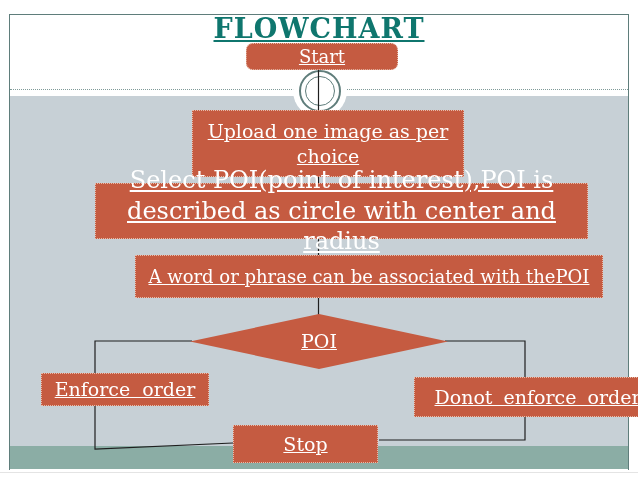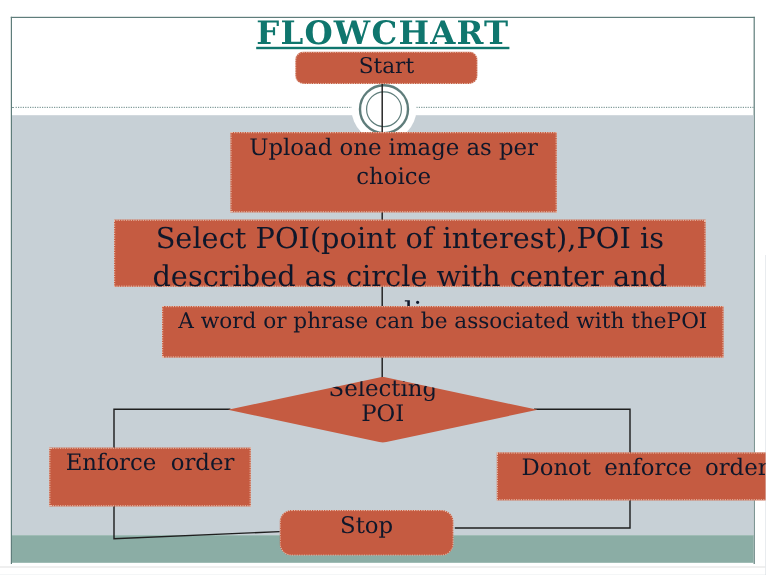--- a/index.html
+++ b/index.html
@@ -27,37 +27,37 @@
     border:1px solid #5f7d7b;box-sizing:border-box;}
 
   .title{
     position:absolute;left:0;top:13px;width:100%;text-align:center;
     font-size:27px;font-weight:bold;color:#0f766e;letter-spacing:1px;text-decoration:underline;
   }
 
   svg.connectors{position:absolute;left:0;top:0;}
 
   .node{
-    position:absolute;background:#c55b41;color:#0f172a;
-    display:flex;align-items:center;justify-content:flex-start;flex-direction:column;
+    position:absolute;background:#c55b41;color:#ffffff;
+    display:flex;align-items:center;justify-content:center;flex-direction:column;
     text-align:center;font-size:19px;line-height:1.28;
-    border:1px dotted #e7bba9;box-sizing:border-box;
+    border:1px dotted #e7bba9;box-sizing:border-box;text-decoration:underline;
   }
   .node-start{left:246px;top:43px;width:152px;height:27px;border-radius:7px;font-size:18px;}
   .node-upload{left:192px;top:110px;width:272px;height:67px;padding:0 10px;}
   .node-select{left:95px;top:183px;width:493px;height:56px;padding:0 8px;font-size:24px;}
   .node-associate{left:111px;top:255px;width:468px;height:43px;padding:0 6px;font-size:18px;margin-left:24px;}
   .node-diamond{
     left:190px;top:314px;width:258px;height:55px;border:none;
     clip-path:polygon(0 50%,50% 0,100% 50%,50% 100%);
     line-height:21px;
   }
-  .node-enforce{left:41px;top:373px;width:168px;height:49px;word-spacing:6px;}
+  .node-enforce{left:41px;top:373px;width:168px;height:33px;word-spacing:6px;}
   .node-noenforce{left:414px;top:377px;width:247px;height:40px;word-spacing:5px;padding:0 4px;}
-  .node-stop{left:233px;top:425px;width:145px;height:38px;border-radius:10px;}
+  .node-stop{left:233px;top:425px;width:145px;height:38px;border-radius:0;}
 </style>
 </head>
 <body>
 
 <div class="frame"></div>
 <div class="body-gray"></div>
 <div class="band-teal"></div>
 <div class="divider"></div>
 <div class="footer-line"></div>
 
@@ -86,21 +86,20 @@
 
 <div class="node node-select">
   <span>Select POI(point of interest),POI is described as circle with center and radius</span>
 </div>
 
 <div class="node node-associate">
   <span>A word or phrase can be associated with thePOI</span>
 </div>
 
 <div class="node node-diamond">
-  <span>Selecting</span>
   <span>POI</span>
 </div>
 
 <div class="node node-enforce">
   <span>Enforce order</span>
 </div>
 
 <div class="node node-noenforce">
   <span>Donot enforce order</span>
 </div>

